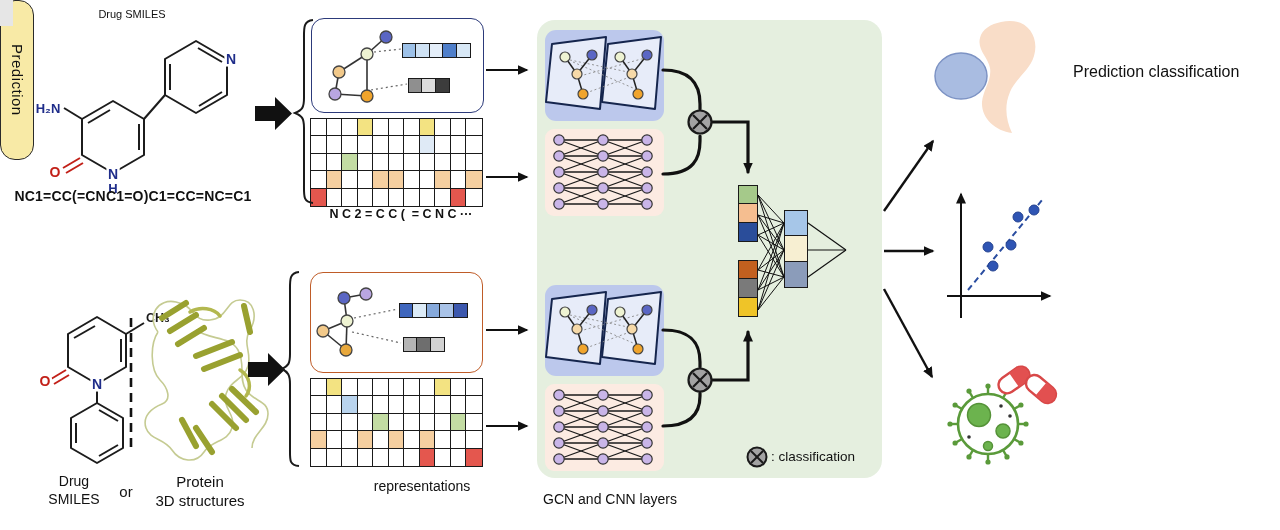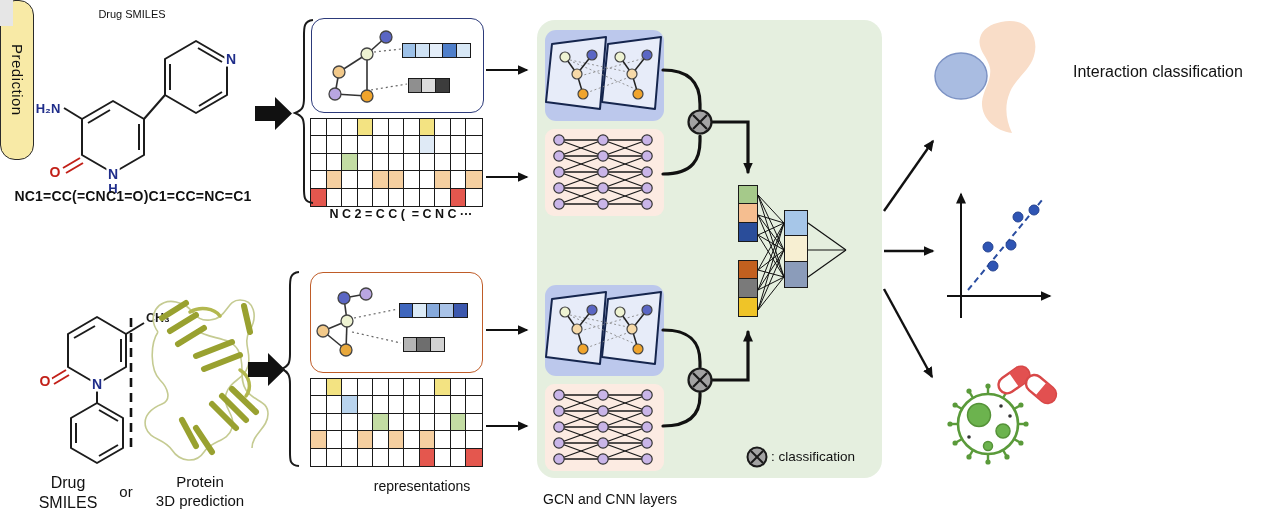--- a/index.html
+++ b/index.html
@@ -581,30 +581,30 @@
       </g>
     </g>
   </svg>
 
   <div id="prediction-box">Prediction</div>
 
   <div class="lbl center" style="left:52px;top:8px;width:160px;font-size:11px">Drug SMILES</div>
   <div class="lbl center" style="left:4px;top:188px;width:258px;font-size:14px;font-weight:bold;letter-spacing:.2px">NC1=CC(=CNC1=O)C1=CC=NC=C1</div>
   <div class="lbl center" style="left:306px;top:207px;width:190px;font-size:12.5px;font-weight:bold;white-space:pre">N C 2 = C C (  = C N C ···</div>
 
-  <div class="lbl center" style="left:18px;top:473px;width:100px;font-size:16px">
+  <div class="lbl center" style="left:24px;top:473px;width:100px;font-size:14px">
     <div>Drug</div>
       <div>SMILES</div>
   </div>
   <div class="lbl center" style="left:106px;top:483px;width:40px;font-size:15px">or</div>
   <div class="lbl center" style="left:138px;top:473px;width:124px;font-size:15px">
     <div>Protein</div>
-      <div>3D prediction</div>
+      <div>3D structures</div>
   </div>
 
   <div class="lbl center" style="left:322px;top:478px;width:200px;font-size:14px">
       <div>representations</div>
   </div>
   <div class="lbl center" style="left:520px;top:491px;width:180px;font-size:14px">GCN and CNN layers</div>
   <div class="lbl" style="left:771px;top:449px;font-size:13.5px">: classification</div>
 
-  <div class="lbl" style="left:1073px;top:62px;width:205px;font-size:16px">Interaction classification</div>
+  <div class="lbl" style="left:1073px;top:62px;width:205px;font-size:16px">Prediction classification</div>
 </div>
 
 </body></html>

